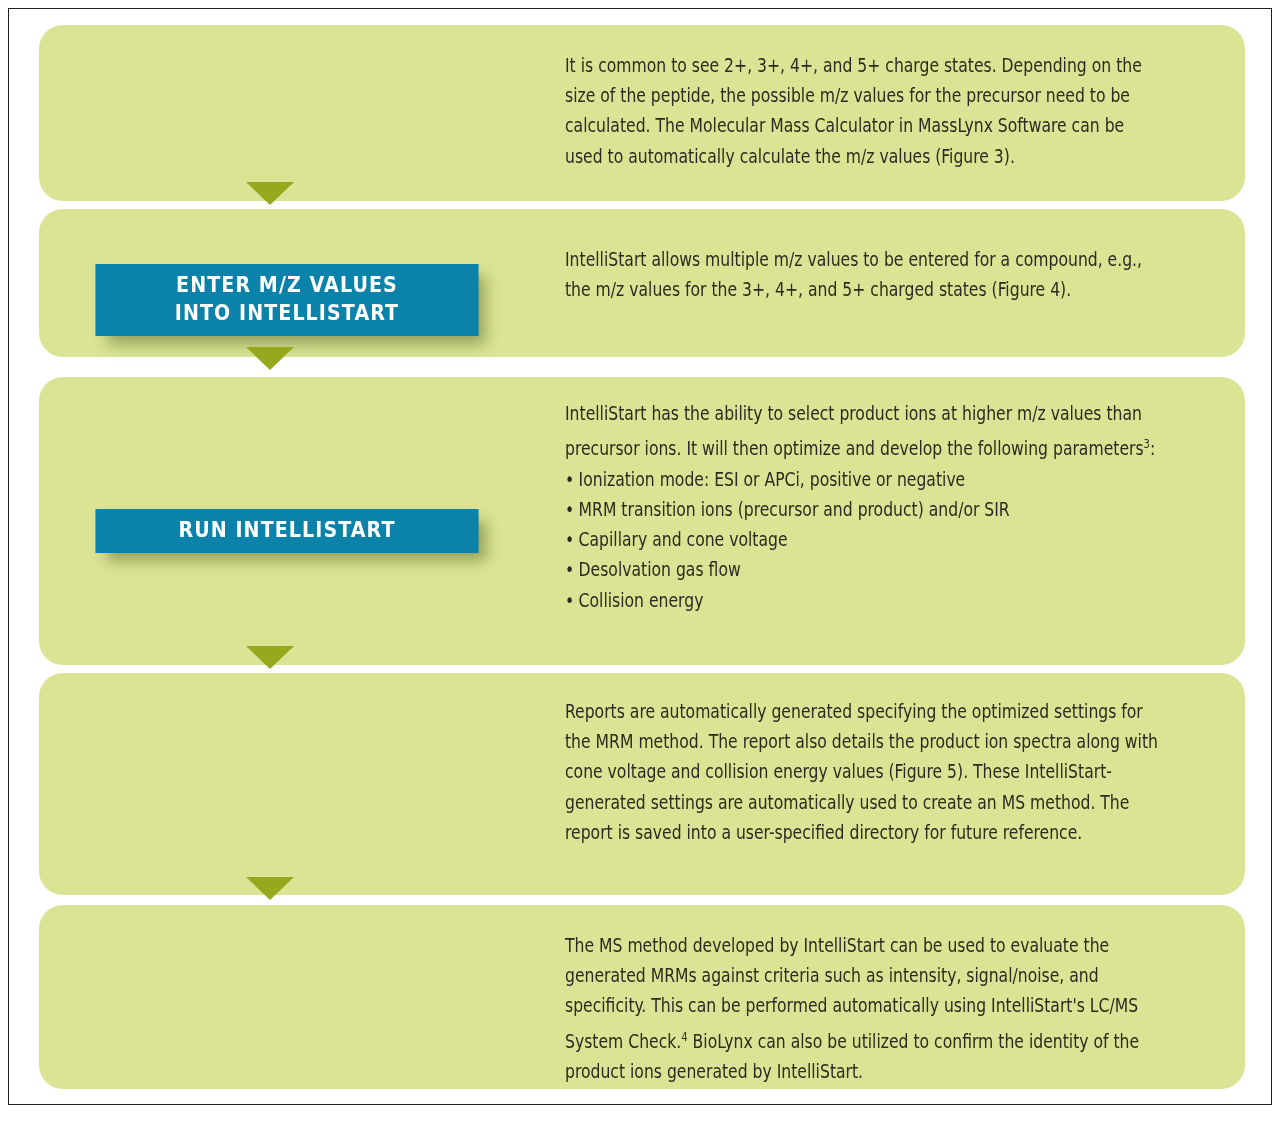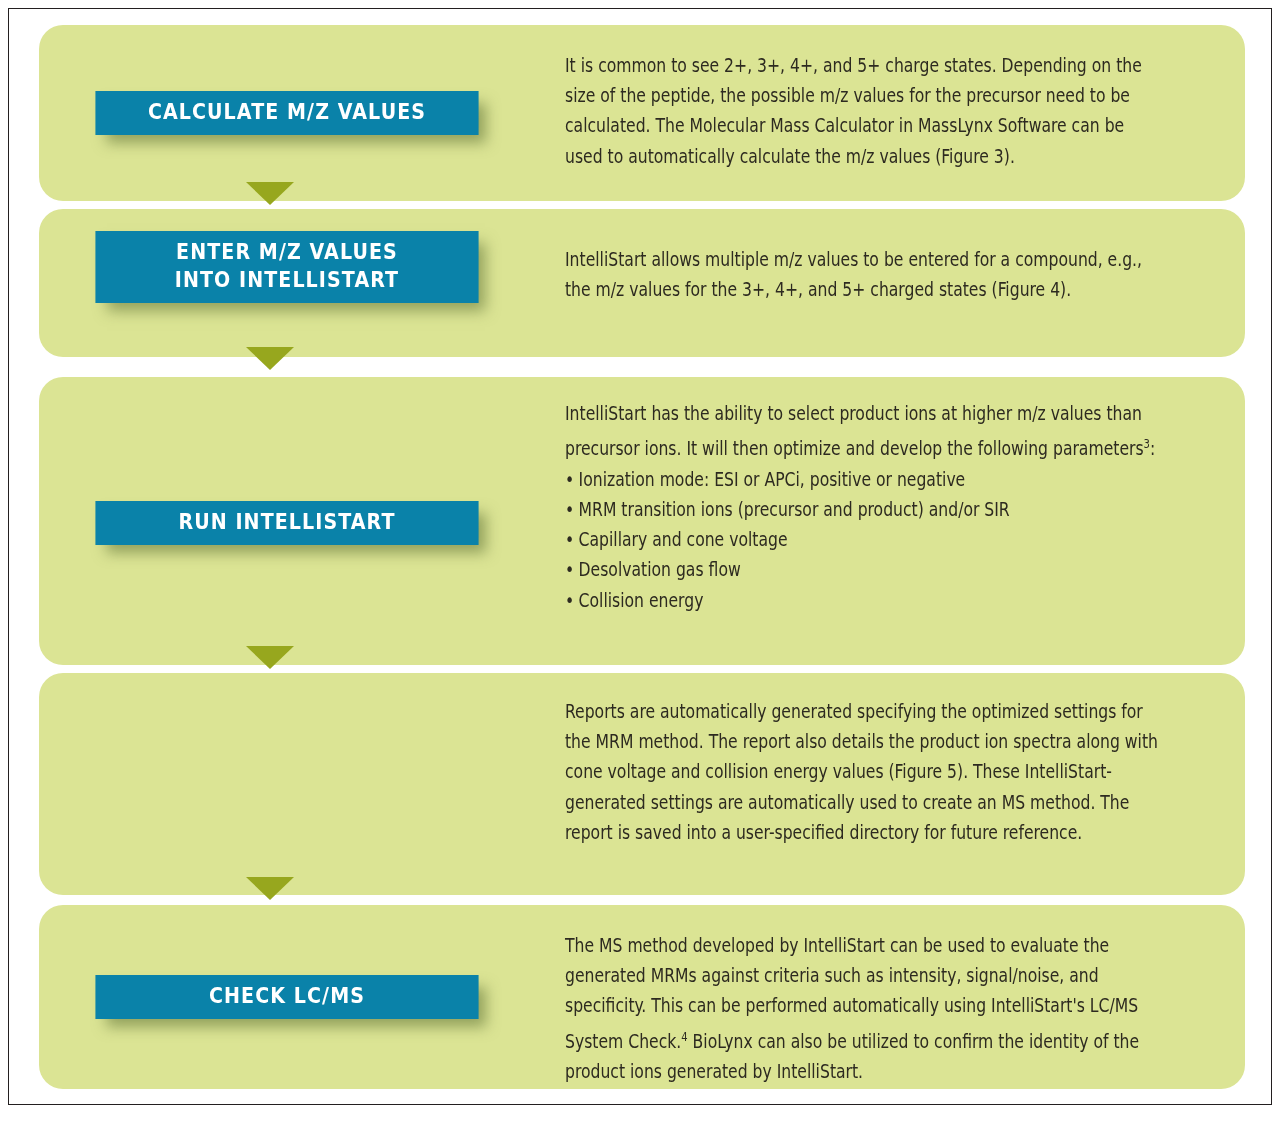--- a/index.html
+++ b/index.html
@@ -115,22 +115,22 @@
   }
 
   
   #step-1 { top: 16px;  height: 176px; }
   #step-2 { top: 200px; height: 148px; }
   #step-3 { top: 368px; height: 288px; }
   #step-4 { top: 664px; height: 222px; }
   #step-5 { top: 896px; height: 184px; }
 
   #step-1 .label-wrap { top: 46px;  height: 84px; }
-  #step-2 .label-wrap { top: 16px;  height: 84px; justify-content: center; }
-  #step-3 .label-wrap { top: 104px; height: 84px; }
+  #step-2 .label-wrap { top: 49px;  height: 84px; justify-content: center; }
+  #step-3 .label-wrap { top: 112px; height: 84px; }
   #step-4 .label-wrap { top: 70px;  height: 84px; }
   #step-5 .label-wrap { top: 50px;  height: 84px; }
 
   #step-1 .desc { top: 26px; }
   #step-2 .desc { top: 36px; }
   #step-3 .desc { top: 22px; }
   #step-4 .desc { top: 24px; }
   #step-5 .desc { top: 26px; }
 
   #arrow-1 { left: 237px; top: 173px; }
@@ -139,25 +139,20 @@
   #arrow-4 { left: 237px; top: 868px; }
 </style>
 </head>
 <body>
 
 <div id="canvas">
   <div class="flow">
 
     <div class="step" id="step-1">
       <div class="step-inner">
-        <div class="label-wrap">
-          <div class="label-box">
-            <span>CALCULATE M/Z VALUES</span>
-          </div>
-        </div>
         <div class="desc">
           <p>It is common to see 2+, 3+, 4+, and 5+ charge states. Depending on the size of the peptide, the possible m/z values for the precursor need to be calculated. The Molecular Mass Calculator in MassLynx Software can be used to automatically calculate the m/z values (Figure 3).</p>
         </div>
       </div>
     </div>
 
     <div class="arrow" id="arrow-1"></div>
 
     <div class="step" id="step-2">
       <div class="step-inner">
@@ -202,25 +197,20 @@
         <div class="desc">
           <p>Reports are automatically generated specifying the optimized settings for the MRM method. The report also details the product ion spectra along with cone voltage and collision energy values (Figure 5). These IntelliStart-generated settings are automatically used to create an MS method. The report is saved into a user-specified directory for future reference.</p>
         </div>
       </div>
     </div>
 
     <div class="arrow" id="arrow-4"></div>
 
     <div class="step" id="step-5">
       <div class="step-inner">
-        <div class="label-wrap">
-          <div class="label-box">
-            <span>CHECK LC/MS</span>
-          </div>
-        </div>
         <div class="desc">
           <p><span>The MS method developed by IntelliStart can be used to evaluate the generated MRMs against criteria such as intensity, signal/noise, and specificity. This can be performed automatically using IntelliStart's LC/MS System Check.</span><span class="sup">4</span><span> BioLynx can also be utilized to confirm the identity of the product ions generated by IntelliStart.</span></p>
         </div>
       </div>
     </div>
 
   </div>
 </div>
 
 </body></html>

